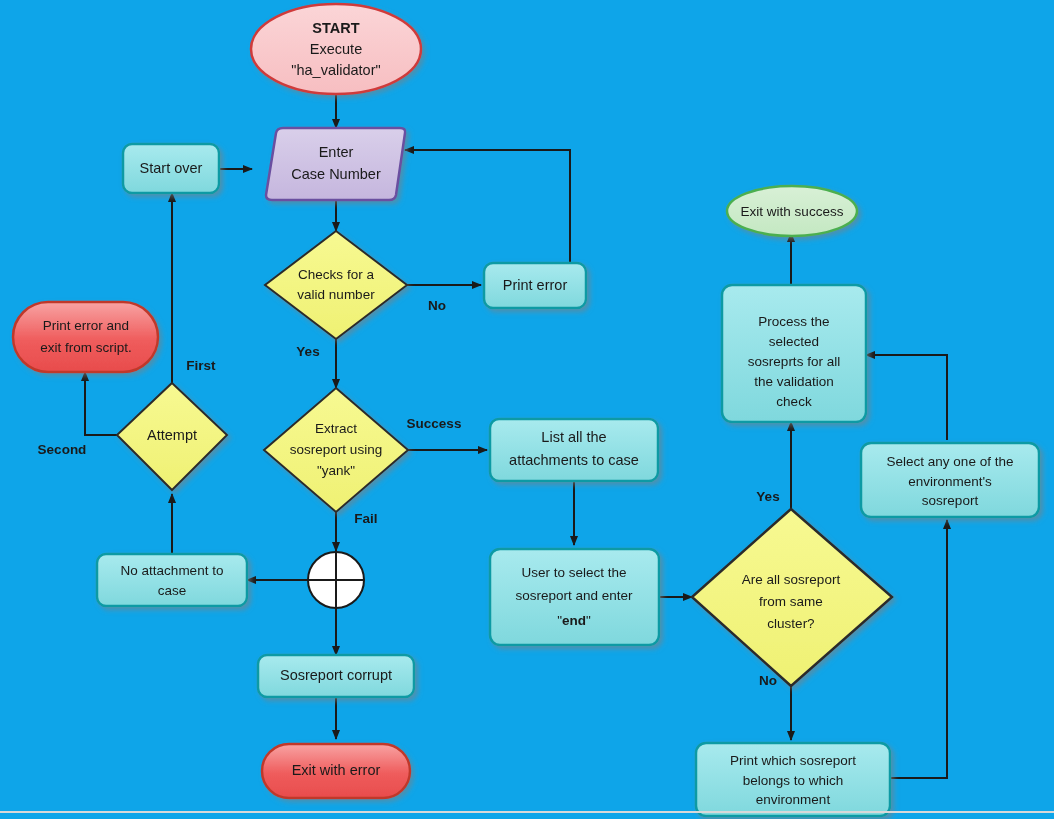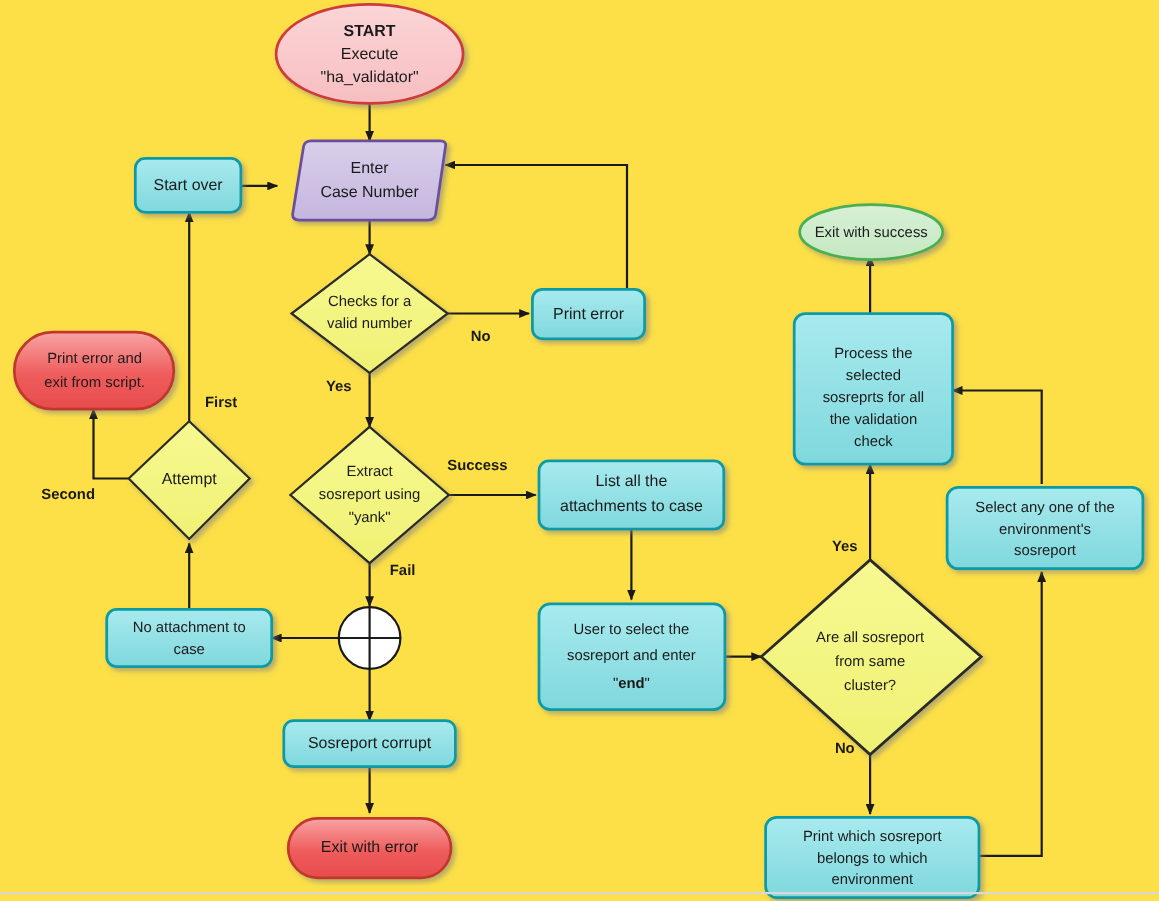--- a/index.html
+++ b/index.html
@@ -7,21 +7,21 @@
     padding: 0;
     background: #ffffff;
   }
   body {
     font-family: "Liberation Sans", sans-serif;
   }
   #canvas-wrap {
     position: relative;
     width: 1054px;
     height: 819px;
-    background: #fde047;
+    background: #0ea5e9;
     overflow: hidden;
   }
   svg#flow {
     position: absolute;
     top: 0;
     left: 0;
     width: 1054px;
     height: 819px;
   }
   .node-label {

